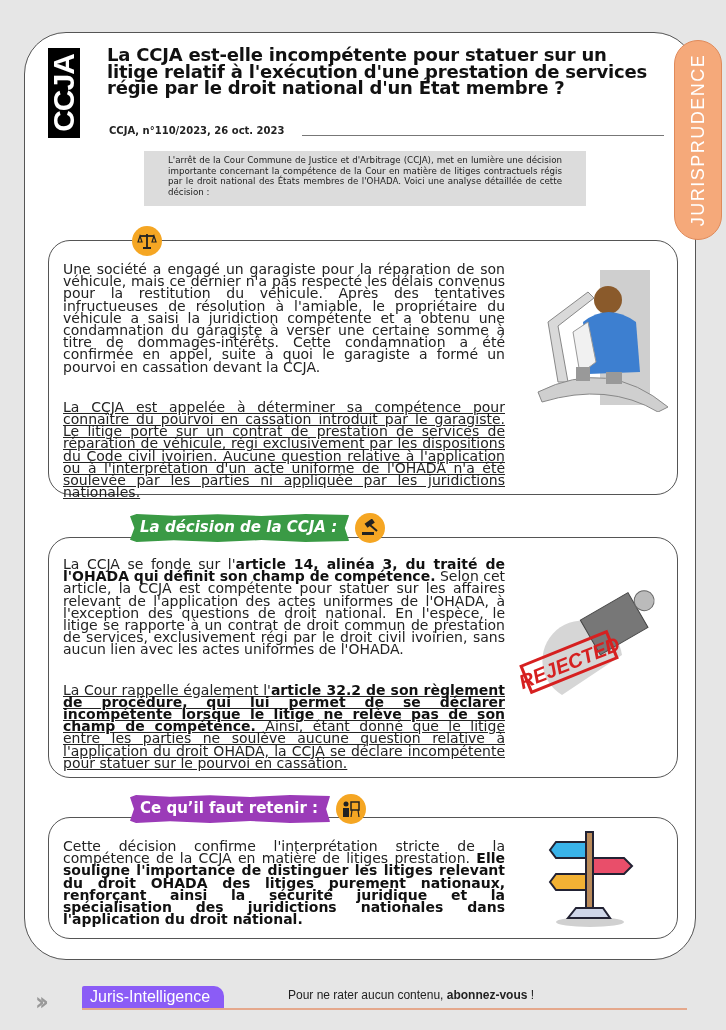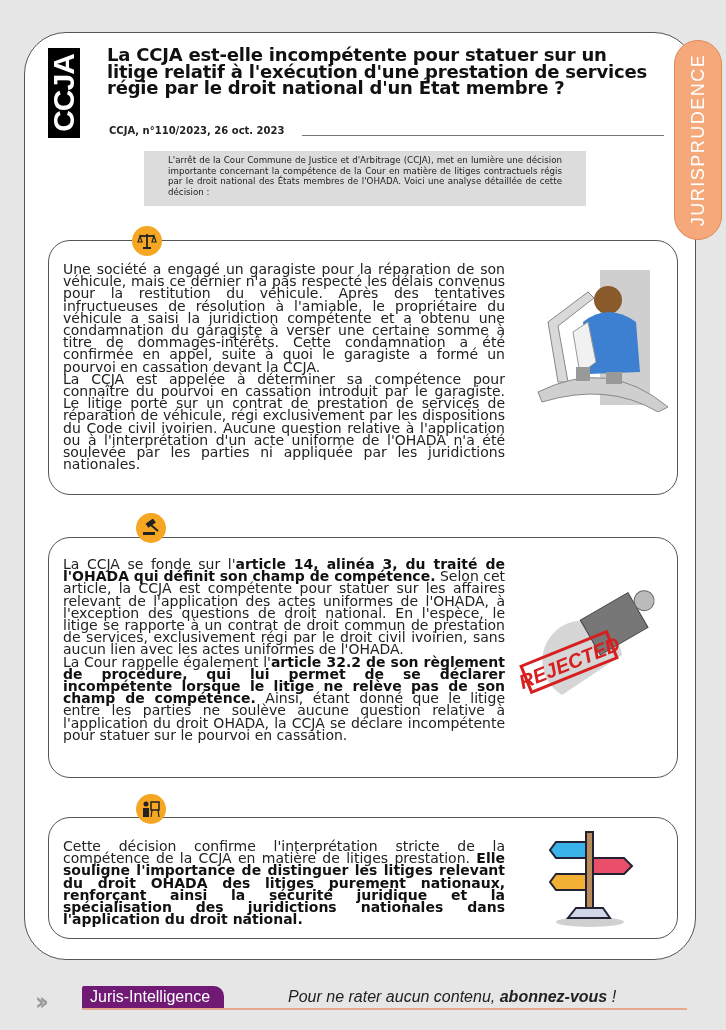--- a/index.html
+++ b/index.html
@@ -66,37 +66,37 @@
     width: 30px; height: 30px; border-radius: 50%; background: #f5a623;
     margin-left: 6px; display: flex; align-items: center; justify-content: center;
     font-size: 16px; color: #222;
   }
   .title-rule { position: absolute; height: 1px; background: #555; }
 
   .section-text {
     position: absolute; font-size: 14px; line-height: 12.2px; color: #222;
     text-align: justify;
   }
-  .section-text p + p { margin-top: 0; }
+  .section-text p + p { margin-top: 28px; text-decoration: underline; }
   .section-text b { font-weight: 700; color: #111; }
 
   .illus { position: absolute; }
 
   .footer-arrows {
     position: absolute; left: 35px; top: 988px; font-size: 24px; color: #999;
     font-weight: 700; letter-spacing: -6px;
   }
   .footer-brand {
     position: absolute; left: 82px; top: 986px; height: 22px; padding: 0 14px 0 8px;
-    background: #701a75; color: #fff; font-family: "Liberation Sans", sans-serif;
+    background: #8b5cf6; color: #fff; font-family: "Liberation Sans", sans-serif;
     font-size: 16px; line-height: 22px; border-radius: 2px 10px 0 0;
   }
   .footer-text {
     position: absolute; left: 288px; top: 988px; font-family: "Liberation Sans", sans-serif;
-    font-size: 16px; color: #222; font-style: italic;
+    font-size: 12px; color: #222;
   }
   .footer-text b { font-weight: 700; }
   .footer-rule {
     position: absolute; left: 82px; top: 1008px; width: 605px; height: 2px; background: #e5a88c;
   }
 </style>
 </head>
 <body>
 
 <div class="page-card"></div>
@@ -140,20 +140,21 @@
     <path d="M55 60 Q80 40 108 60 L112 110 L60 112 Z" fill="#3d7fd0"></path>
     <path d="M45 70 L60 60 L68 100 L52 112 Z" fill="#f1f1f1" stroke="#999"></path>
     <rect x="48" y="105" width="14" height="14" fill="#999"></rect>
     <rect x="78" y="110" width="16" height="12" fill="#999"></rect>
   </svg>
 </div>
 
 <div class="section-box" style="top:537px; width:630px; height:241px;"></div>
 <div class="title-rule" style="left:372px; top:537px; width:280px;"></div>
 <div class="section-title-wrap" style="left:130px; top:513px;">
+  <div class="section-title" style="background:#3a9a45; font-style:italic;">La décision de la CCJA :</div>
   <div class="section-icon">
     <svg width="20" height="18" viewBox="0 0 20 18">
         <rect x="5" y="2" width="9" height="5" transform="rotate(-35 9 4)" fill="#222"></rect>
         <line x1="10" y1="6" x2="17" y2="12" stroke="#222" stroke-width="2"></line>
         <rect x="2" y="13" width="12" height="3" fill="#222"></rect>
       </svg>
   </div>
 </div>
 <div class="section-text" style="left:63px; top:558px; width:442px;">
   <p><span>La CCJA se fonde sur l'</span><b>article 14, alinéa 3, du traité de l'OHADA qui définit son champ de compétence.</b><span> Selon cet article, la CCJA est compétente pour statuer sur les affaires relevant de l'application des actes uniformes de l'OHADA, à l'exception des questions de droit national. En l'espèce, le litige se rapporte à un contrat de droit commun de prestation de services, exclusivement régi par le droit civil ivoirien, sans aucun lien avec les actes uniformes de l'OHADA.</span></p>
@@ -169,20 +170,21 @@
     <g transform="rotate(-22 55 80)">
       <rect x="12" y="64" width="92" height="28" fill="none" stroke="#d62020" stroke-width="3"></rect>
       <text x="58" y="86" text-anchor="middle" font-family="Liberation Sans, sans-serif" font-weight="700" font-style="italic" font-size="20" fill="#d62020">REJECTED</text>
     </g>
   </svg>
 </div>
 
 <div class="section-box" style="top:817px; width:630px; height:122px;"></div>
 <div class="title-rule" style="left:362px; top:817px; width:290px;"></div>
 <div class="section-title-wrap" style="left:130px; top:794px;">
+  <div class="section-title" style="background:#9b3bb8;">Ce qu’il faut retenir :</div>
   <div class="section-icon">
     <svg width="20" height="18" viewBox="0 0 20 18">
         <circle cx="5" cy="4" r="2.5" fill="#222"></circle>
         <path d="M2 8 L8 8 L8 17 L2 17 Z" fill="#222"></path>
         <rect x="10" y="2" width="8" height="8" fill="none" stroke="#222" stroke-width="1.5"></rect>
         <line x1="11" y1="10" x2="10" y2="17" stroke="#222" stroke-width="1.2"></line>
         <line x1="17" y1="10" x2="18" y2="17" stroke="#222" stroke-width="1.2"></line>
       </svg>
   </div>
 </div>

